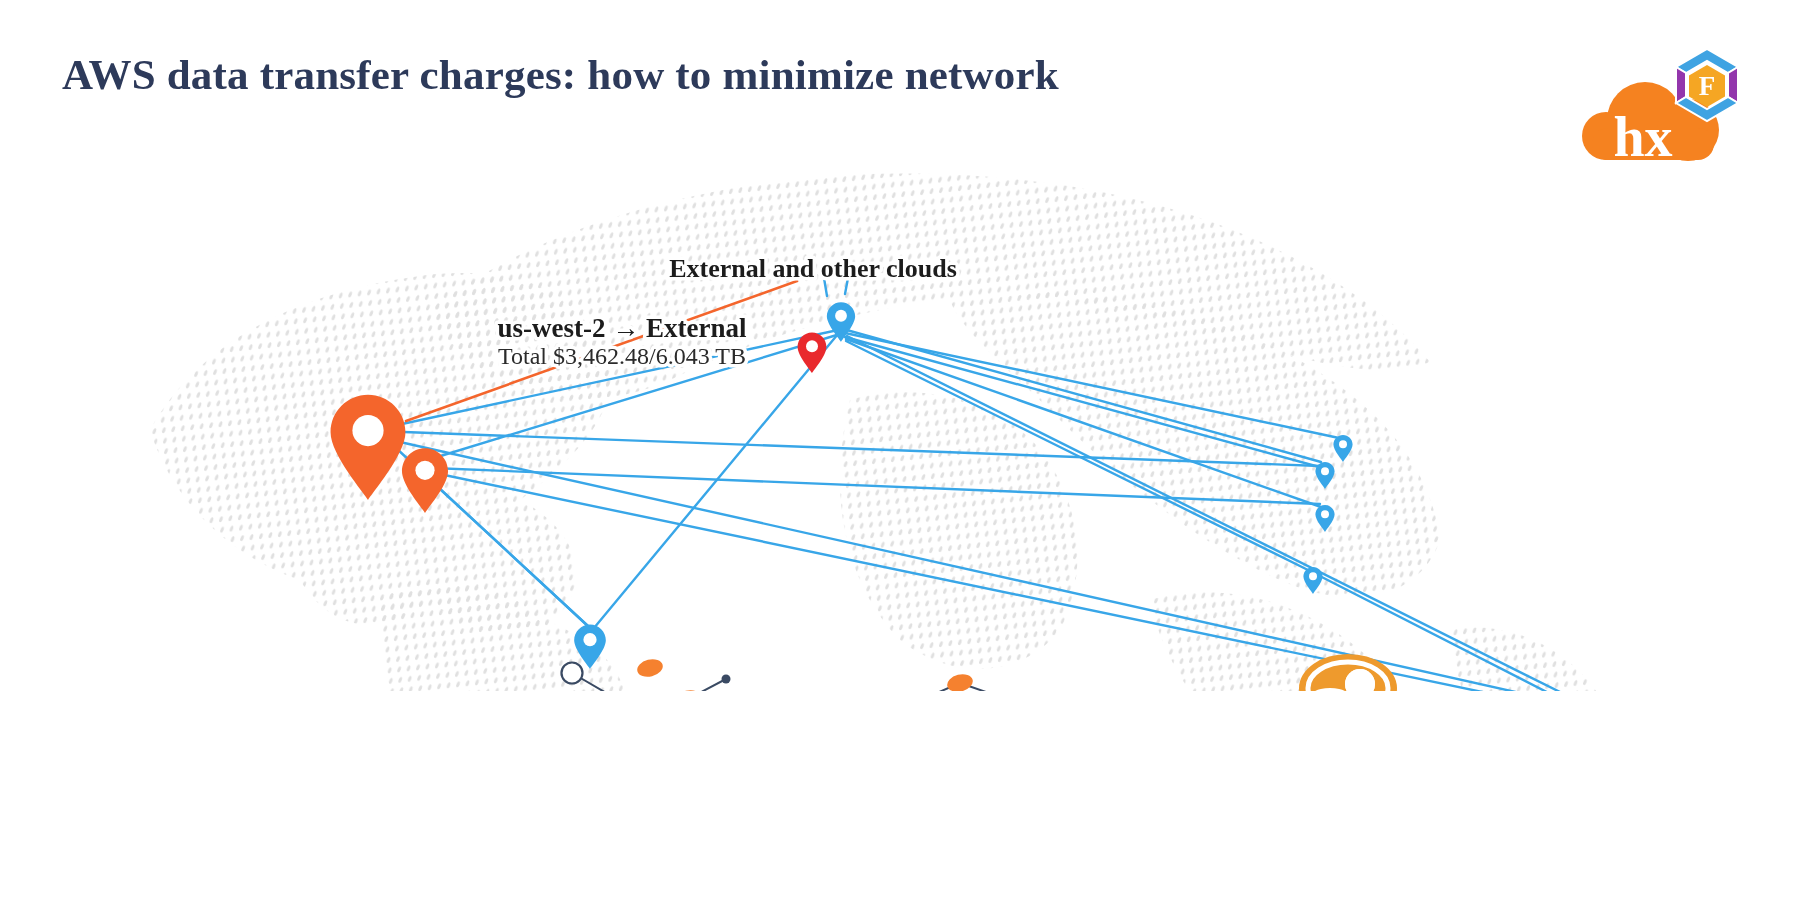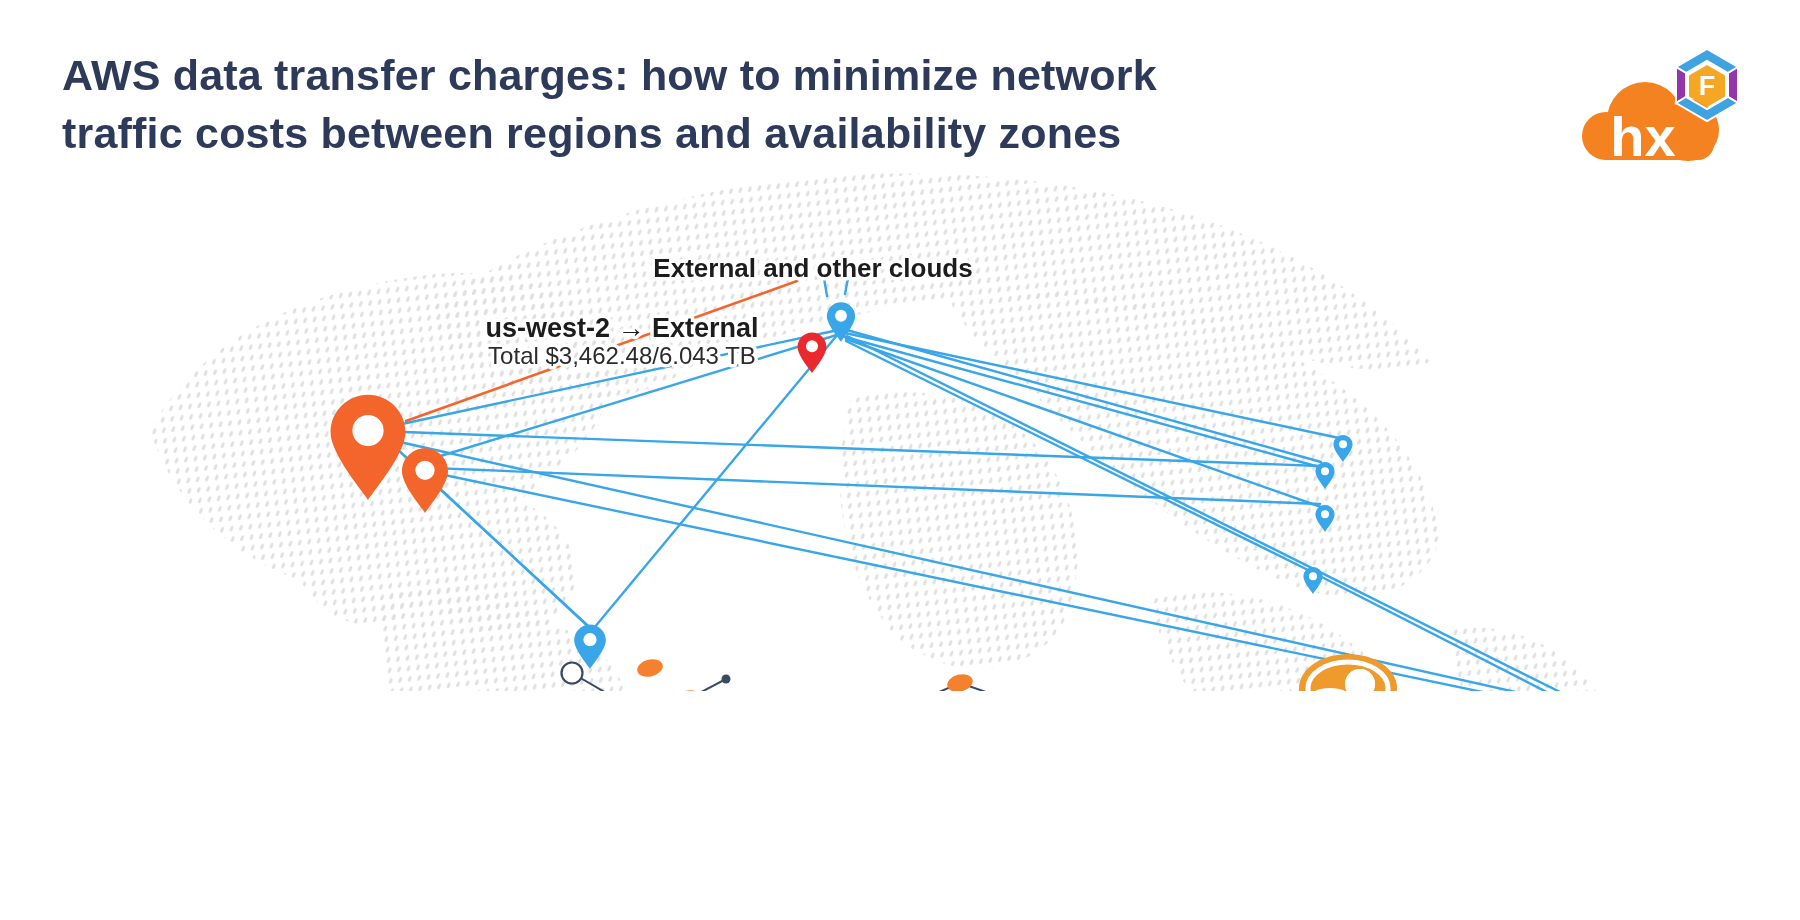--- a/index.html
+++ b/index.html
@@ -1,35 +1,34 @@
 <!DOCTYPE html>
 <html><head>
 <meta charset="utf-8">
 <style>
   html,body{margin:0;padding:0;background:#ffffff;}
   .canvas{
     position:relative;width:1800px;height:691px;background:#ffffff;
-    overflow:hidden;font-family:Liberation Sans, sans-serif;
+    overflow:hidden;font-family:Liberation Serif, serif;
   }
   .title{
     position:absolute;left:62px;top:46px;width:1260px;
     font-size:43px;font-weight:700;color:#2d3a5a;line-height:1.35;
     letter-spacing:0.2px;
   }
   .scene{position:absolute;left:0;top:0;width:1800px;height:920px;}
   .lbl{paint-order:stroke;stroke:#ffffff;stroke-width:7px;stroke-linejoin:round;}
 </style>
 </head>
 <body>
 
 <div class="canvas">
 
   <div class="title">
     <div>AWS data transfer charges: how to minimize network</div>
-    <div>traffic costs between regions and availability zones</div>
   </div>
 
   <svg class="scene" viewBox="0 0 1800 920">
     <defs>
       <pattern id="mapdots" width="9.5" height="10.5" patternUnits="userSpaceOnUse" patternTransform="rotate(-6)">
         <ellipse cx="4" cy="4" rx="3.1" ry="1.5" transform="rotate(-62 4 4)" fill="#E0E0E0"></ellipse>
       </pattern>
       <g id="pinshape">
         <path d="M50 137 C46 129 2 79 2 50 C2 23.5 23.5 2 50 2 C76.5 2 98 23.5 98 50 C98 79 54 129 50 137 Z" fill="currentColor"></path>
         <circle cx="50" cy="48" r="20" fill="#ffffff"></circle>

